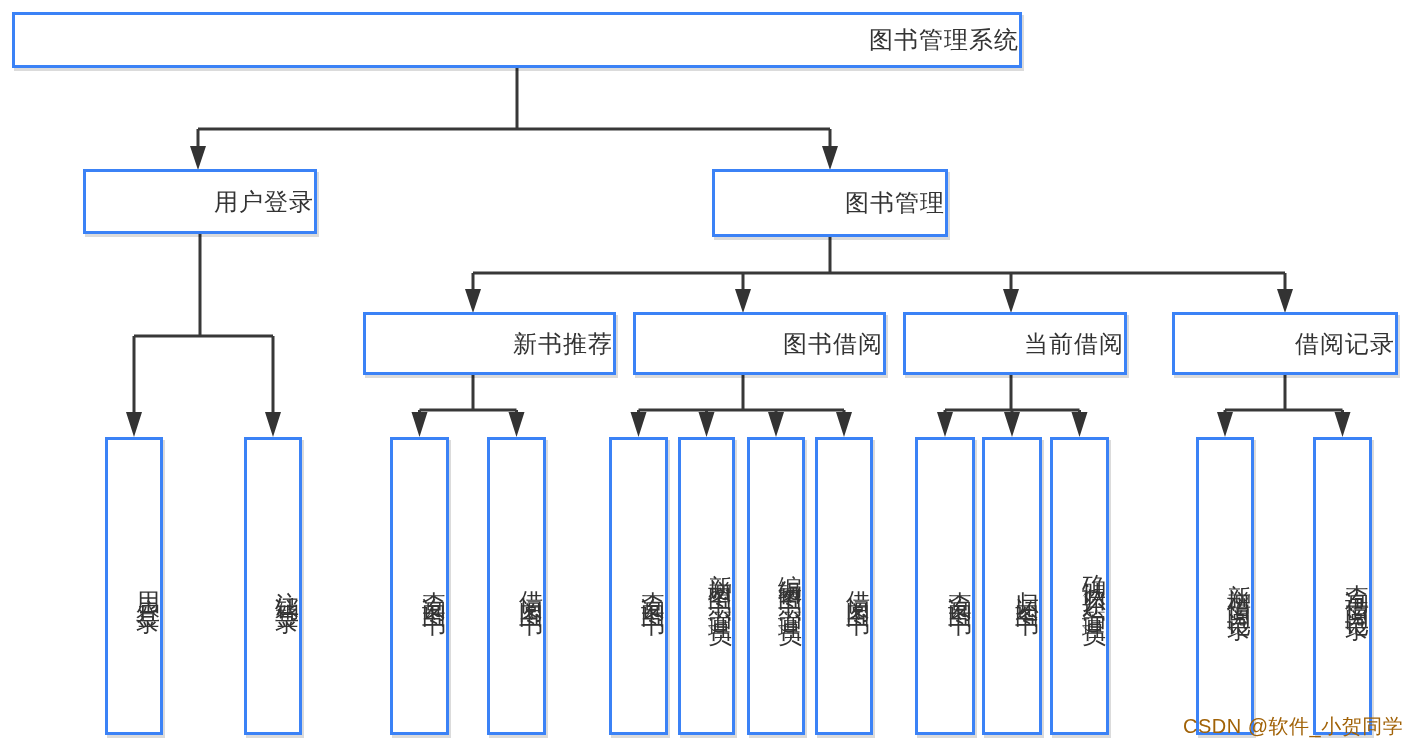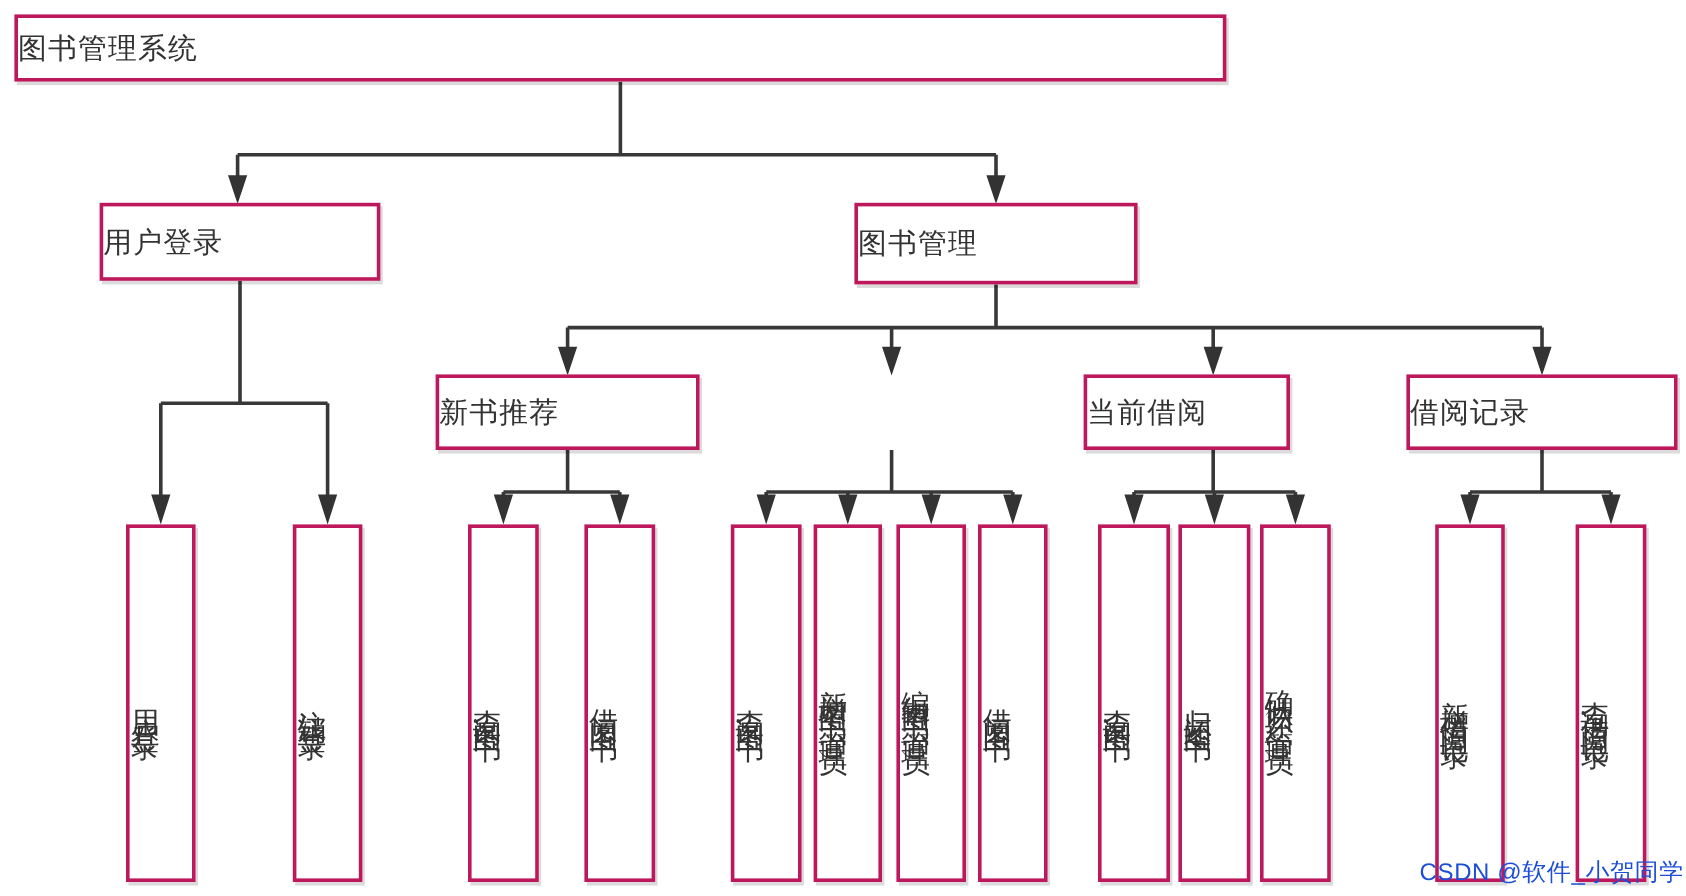--- a/index.html
+++ b/index.html
@@ -8,43 +8,43 @@
     width:1405px;height:747px;
     background:#ffffff;
     font-family:"Liberation Sans","DejaVu Sans",sans-serif;
     overflow:hidden;
   }
   .wires{position:absolute;left:0;top:0;width:1405px;height:747px;z-index:1;}
   .box{
     position:absolute;
     box-sizing:border-box;
     background:#ffffff;
-    border:3px solid #be185d;
+    border:3px solid #3b82f6;
     box-shadow:2px 3px 0 rgba(0,0,0,0.14);
-    display:flex;align-items:center;justify-content:flex-start;
+    display:flex;align-items:center;justify-content:flex-end;
     color:#333333;
     font-size:24px;
     letter-spacing:1px;
     z-index:2;
   }
-  .hbox{top:312px;width:220px;height:63px;}
+  .hbox{top:312px;width:253px;height:63px;}
   .leaf{top:437px;height:298px;}
   .vlabel{
     writing-mode:vertical-rl;
     text-orientation:mixed;
     letter-spacing:7px;
     font-size:24px;
     color:#333333;
     line-height:1;
   }
   .watermark{
     position:absolute;
     left:1183px;top:713px;
     font-size:20px;
-    color:#1d4ed8;
+    color:#a16207;
     letter-spacing:0.5px;
     white-space:nowrap;
     z-index:10;
   }
 </style>
 </head>
 <body>
 
 <div class="stage">
 
@@ -76,21 +76,24 @@
   <div class="box" style="left:83px;top:169px;width:234px;height:65px;">
     <span>用户登录</span>
   </div>
   <div class="box" style="left:712px;top:169px;width:236px;height:68px;">
     <span>图书管理</span>
   </div>
 
   <div class="box hbox" style="left:363px;">
     <span>新书推荐</span>
   </div>
-  <div class="box hbox" style="left:903px;width:172px;">
+  <div class="box hbox" style="left:633px;">
+    <span>图书借阅</span>
+  </div>
+  <div class="box hbox" style="left:903px;width:224px;">
     <span>当前借阅</span>
   </div>
   <div class="box hbox" style="left:1172px;width:226px;font-family:Liberation Serif, serif;">
     <span>借阅记录</span>
   </div>
 
   <div class="box leaf" style="left:105px;width:58px;">
     <span class="vlabel">用户登录</span>
   </div>
   <div class="box leaf" style="left:244px;width:58px;">

